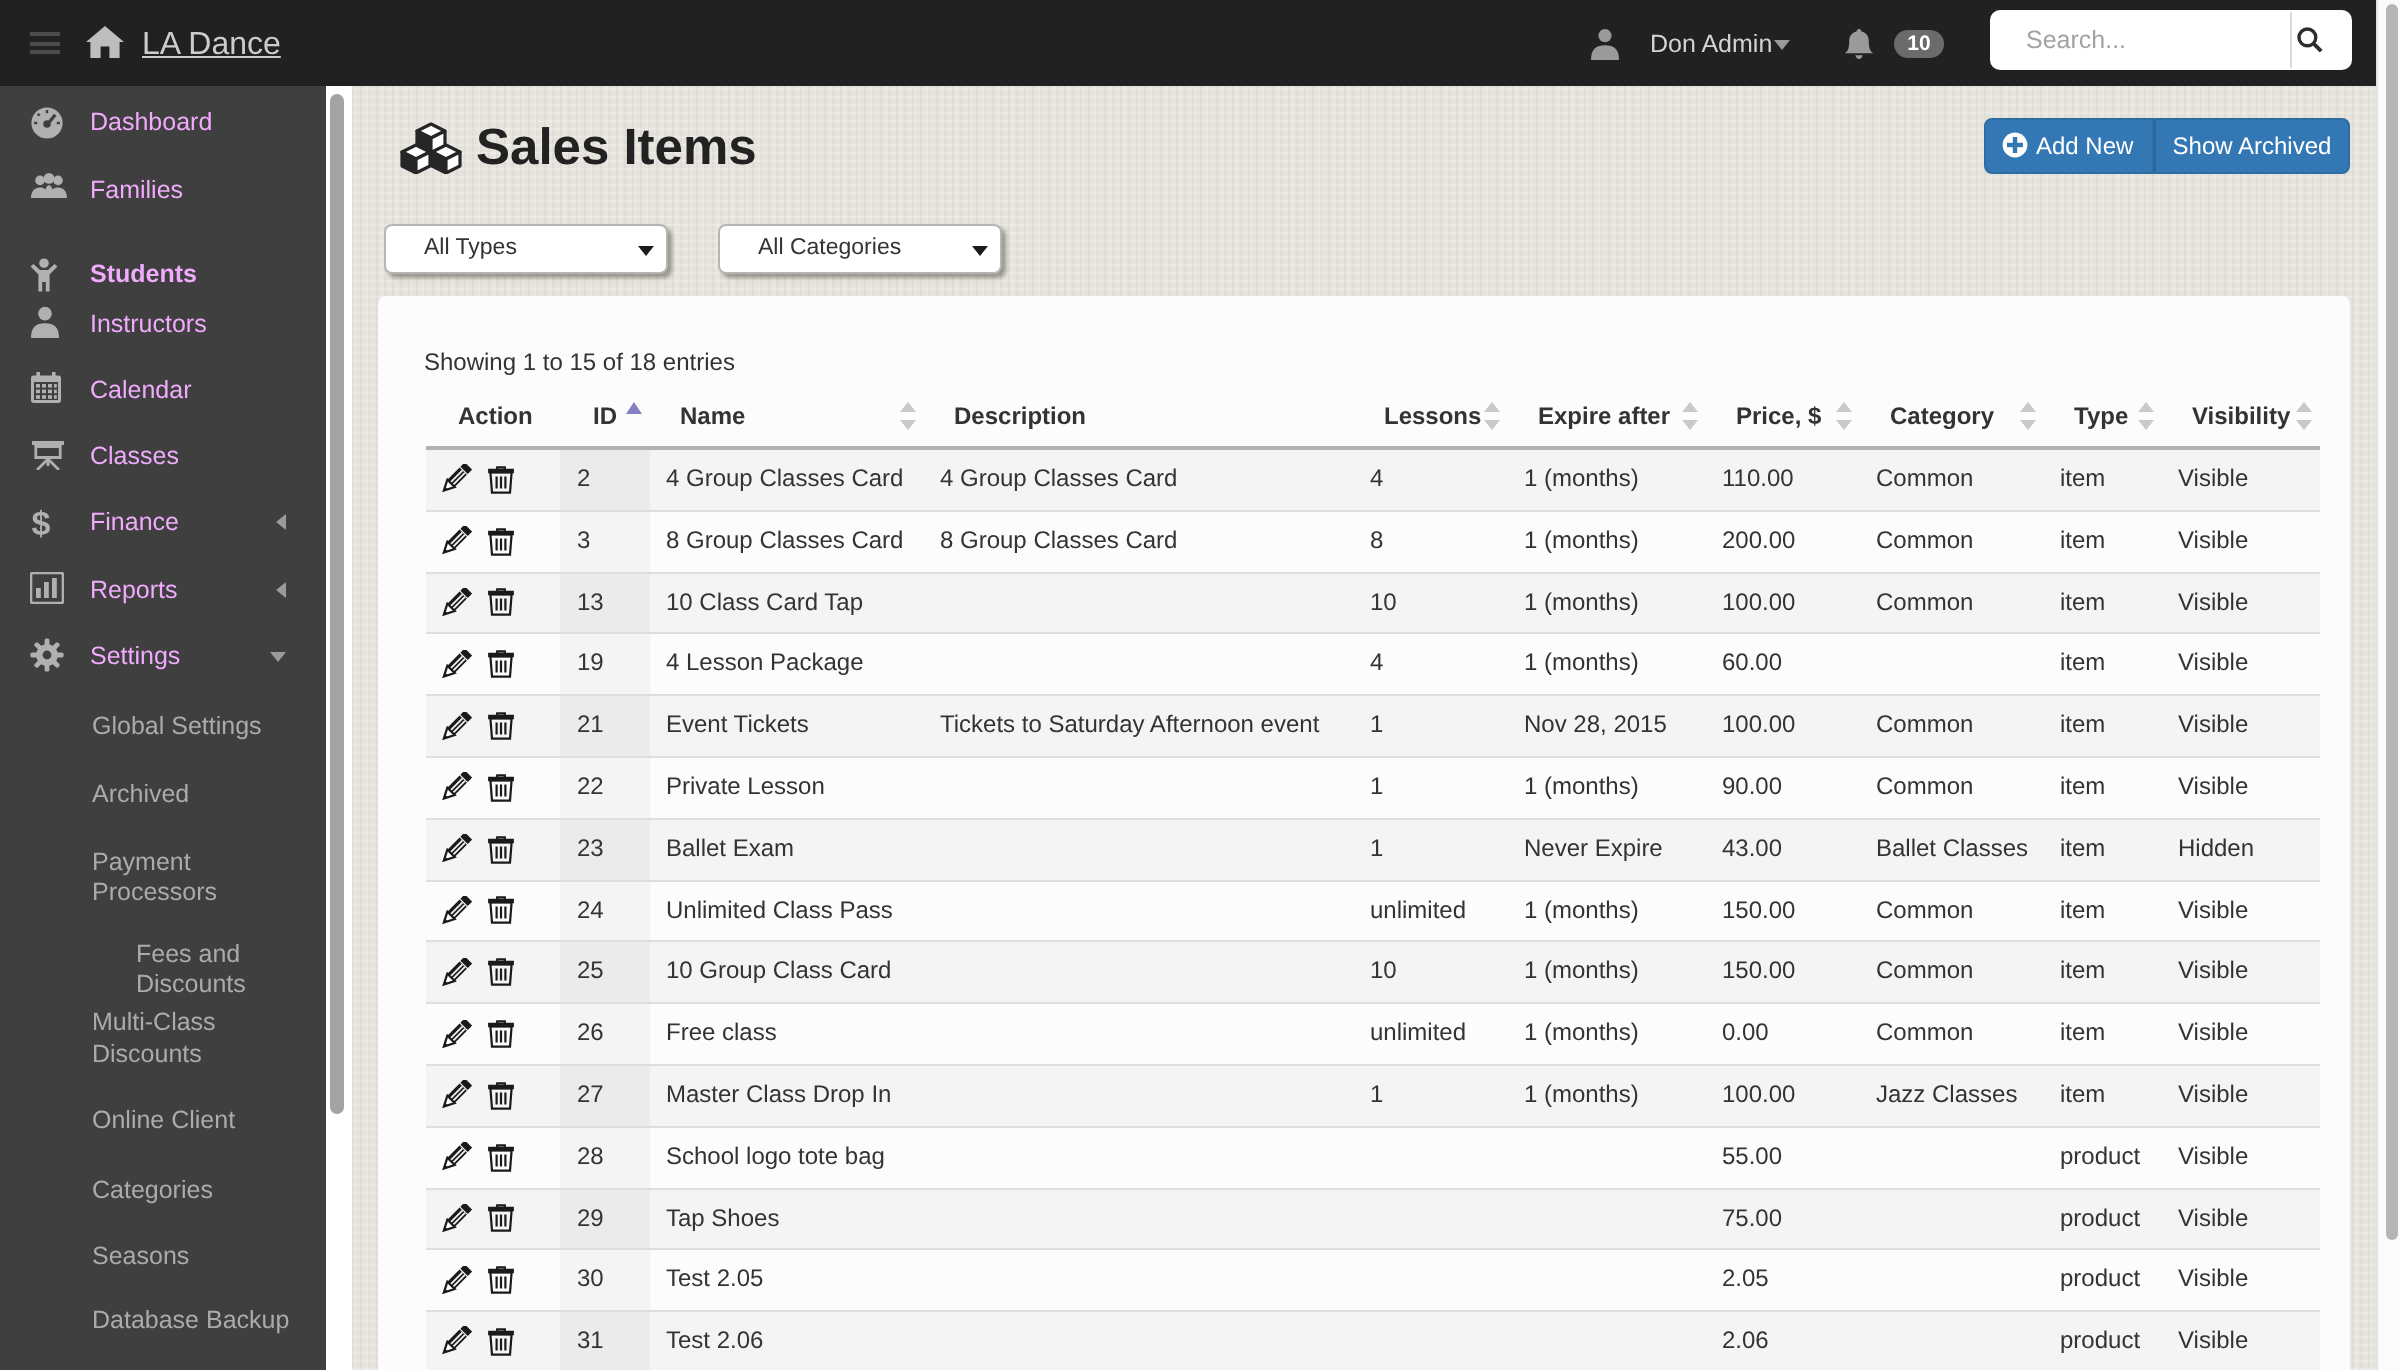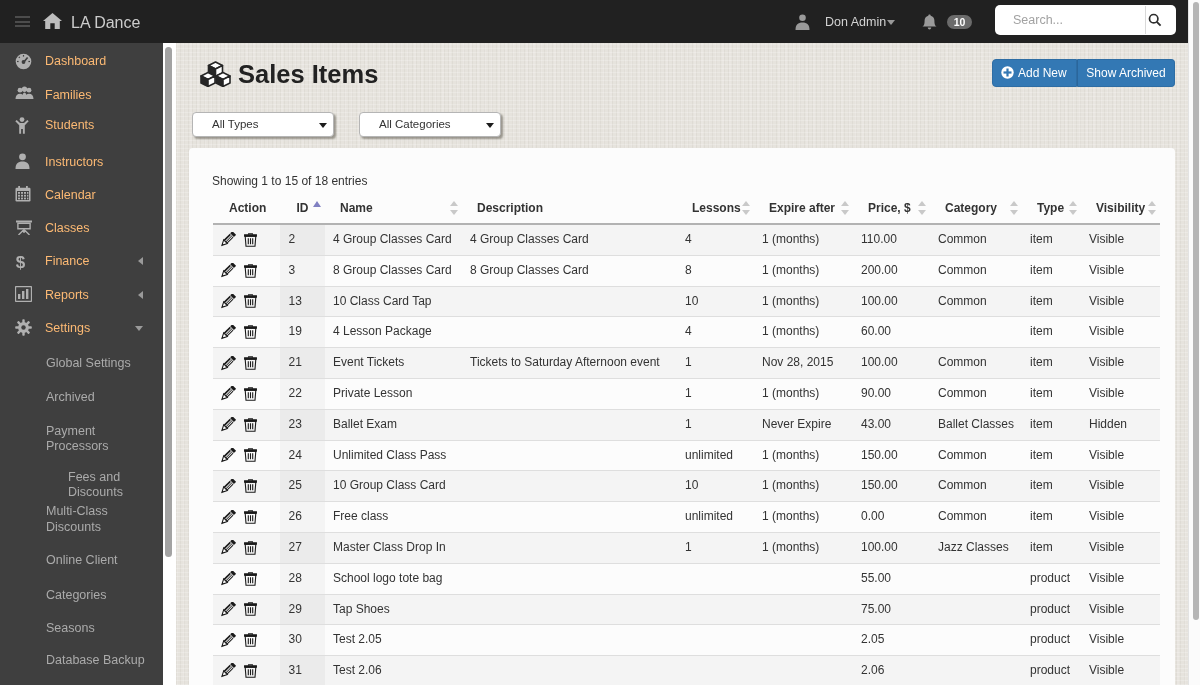--- a/index.html
+++ b/index.html
@@ -5,34 +5,34 @@
 * { margin:0; padding:0; box-sizing:border-box; }
 html,body { width:1200px; height:685px; overflow:hidden; }
 body { font-family:"Liberation Sans", sans-serif; }
 #stage { position:relative; width:1200px; height:685px; overflow:hidden; background:#e6e3dd; }
 
 
 #topbar { position:absolute; left:0; top:0; width:1188px; height:43px; background:#212121; }
 #burger { position:absolute; left:15px; top:16px; width:14.5px; }
 #burger div { height:2px; background:#4c4c4c; margin-bottom:2.7px; }
 #homeicon { position:absolute; left:43px; top:13px; }
-#brand { position:absolute; left:71px; top:0; height:39px; line-height:45px; font-size:16px; color:#cccccc; }
+#brand { position:absolute; left:71px; top:0; height:39px; line-height:45px; font-size:16px; color:#cccccc;text-decoration:underline; }
 #personicon { position:absolute; left:795px; top:14px; }
 #donadmin { position:absolute; left:825px; top:0; height:43px; line-height:44px; font-size:12.5px; color:#d3d3d3; }
 #usercaret { position:absolute; left:887px; top:20px; width:0; height:0; border-left:4px solid transparent; border-right:4px solid transparent; border-top:5px solid #9a9a9a; }
 #bellicon { position:absolute; left:922px; top:14px; }
 #badge { position:absolute; left:947px; top:15px; width:25px; height:14px; background:#6b6b6b; border-radius:7px; color:#fff; font-size:10.5px; font-weight:bold; text-align:center; line-height:14.5px; }
 #searchbox { position:absolute; left:995px; top:5px; width:181px; height:30px; background:#ffffff; border-radius:5px; }
 #searchtext { position:absolute; left:18px; top:0; height:30px; line-height:31px; font-size:12.5px; color:#a2a2a2; }
 #searchsep { position:absolute; left:150px; top:1px; height:28px; width:1px; background:#d9d9d9; }
 #searchicon { position:absolute; left:153px; top:8px; }
 
 
 #sidebar { position:absolute; left:0; top:43px; width:163px; height:642px; background:#3f3f3f; }
-.sitem { position:absolute; left:0; width:144px; height:26px; line-height:26px; font-size:12.5px; color:#fdba74; }
+.sitem { position:absolute; left:0; width:144px; height:26px; line-height:26px; font-size:12.5px; color:#f0abfc; }
 .sitem .txt { position:absolute; left:45px; }
 .sitem svg { position:absolute; left:15px; top:50%; margin-top:-8.5px; }
 .subitem { position:absolute; left:46px; font-size:12.5px; color:#ababab; line-height:15.5px; }
 .lcaret { position:absolute; left:138px; top:50%; margin-top:-4px; width:0; height:0; border-top:4px solid transparent; border-bottom:4px solid transparent; border-right:5px solid #9a9a9a; }
 .dcaret { position:absolute; left:135px; top:50%; margin-top:-2px; width:0; height:0; border-left:4.5px solid transparent; border-right:4.5px solid transparent; border-top:5px solid #9a9a9a; }
 #sidescroll { position:absolute; left:163px; top:43px; width:13px; height:642px; background:#ffffff; }
 #sidethumb { position:absolute; left:1.5px; top:4px; width:7px; height:510px; background:#a3a3a3; border-radius:4px; }
 
 
 #winscroll { position:absolute; left:1188px; top:0; width:12px; height:685px; background:#fbfbfb; border-left:1px solid #e3e3e3; }
@@ -105,21 +105,21 @@
       </div>
       <div class="sitem" style="top: 38.7px;">
         <svg width="19" height="15" viewBox="0 0 19 15">
           <circle cx="5" cy="4.2" r="2.4" fill="#b0b0b0"></circle>
           <circle cx="14" cy="4.2" r="2.4" fill="#b0b0b0"></circle>
           <circle cx="9.5" cy="3.2" r="2.7" fill="#b0b0b0"></circle>
           <path fill="#b0b0b0" d="M0.5 13 C0.5 9.5 2.5 7.8 5 7.8 C6.1 7.8 7 8.1 7.7 8.7 C8.2 7.4 8.8 6.6 9.5 6.6 C10.2 6.6 10.8 7.4 11.3 8.7 C12 8.1 12.9 7.8 14 7.8 C16.5 7.8 18.5 9.5 18.5 13 Z"></path>
         </svg>
         <span class="txt">Families</span>
       </div>
-      <div class="sitem" style="top: 69px;">
+      <div class="sitem" style="top: 81px; font-weight: bold;">
         <svg width="14" height="17" viewBox="0 0 14 17">
           <circle cx="7" cy="2.6" r="2.4" fill="#b0b0b0"></circle>
           <path fill="#b0b0b0" d="M0.3 4.2 L1.7 3 L5 6 L9 6 L12.3 3 L13.7 4.2 L9.8 8.3 L9.8 16.7 L7.9 16.7 L7.9 12 L6.1 12 L6.1 16.7 L4.2 16.7 L4.2 8.3 Z"></path>
         </svg>
         <span class="txt">Students</span>
       </div>
       <div class="sitem" style="top: 105.5px; text-decoration: underline;">
         <svg width="15" height="16" viewBox="0 0 15 16">
           <circle cx="7.5" cy="3.8" r="3.4" fill="#b0b0b0"></circle>
           <path fill="#b0b0b0" d="M0.5 16 C0.5 10.5 3 8.6 7.5 8.6 C12 8.6 14.5 10.5 14.5 16 Z"></path>

